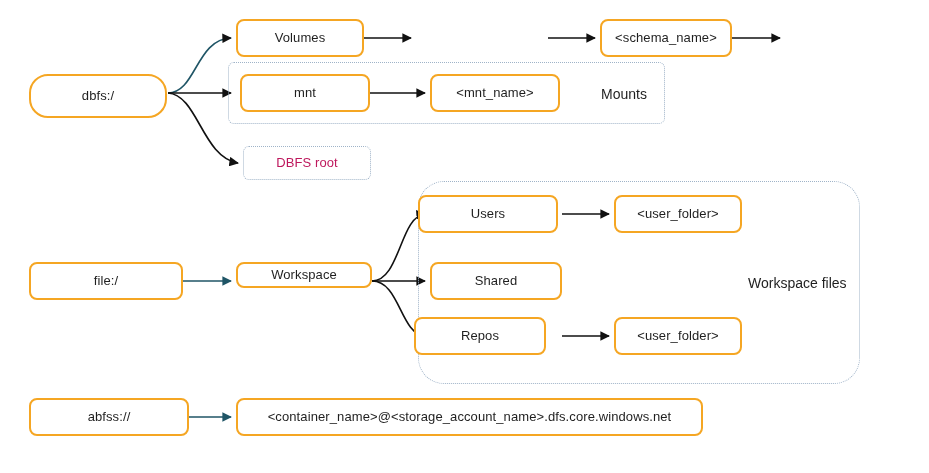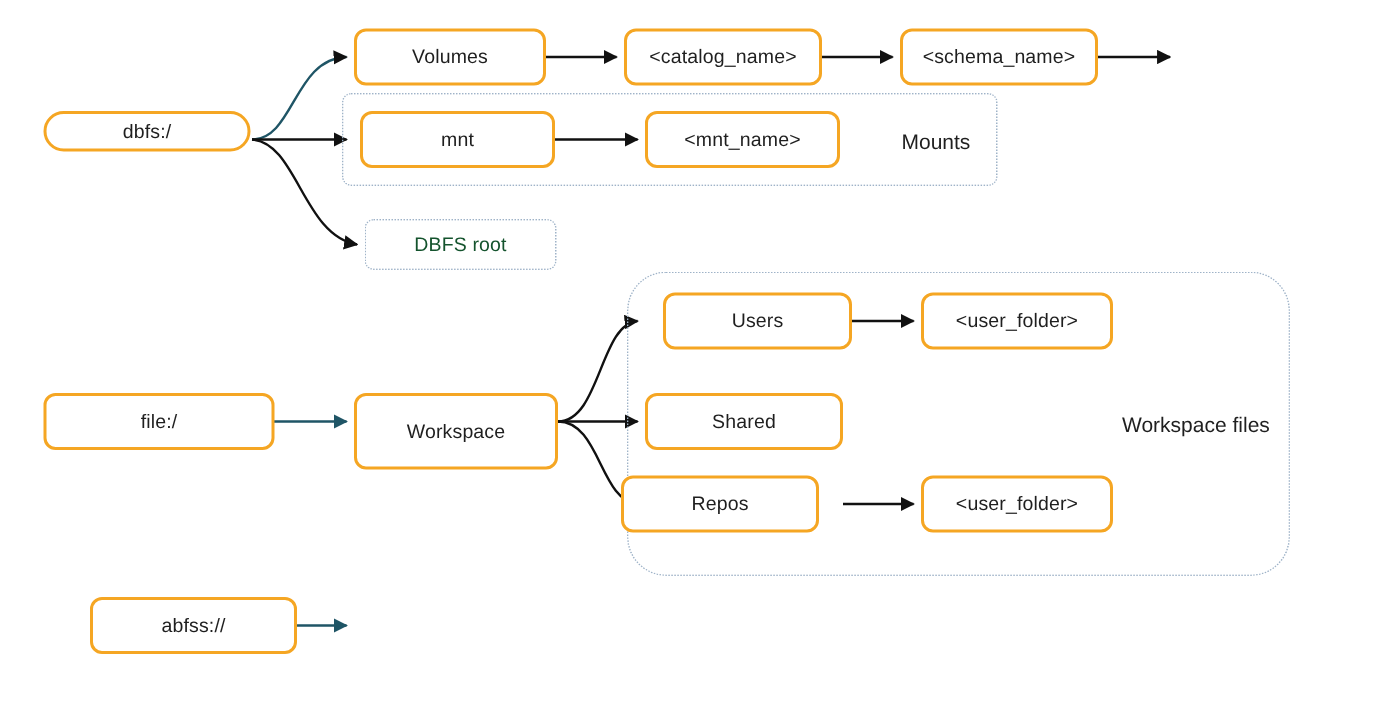--- a/index.html
+++ b/index.html
@@ -37,21 +37,21 @@
     justify-content: center;
     font-size: 13px;
     color: #1f1f1f;
     letter-spacing: 0.1px;
     line-height: 1.2;
     white-space: nowrap;
   }
   .node.dotted {
     border: 1px dotted #9FB3C8;
     border-radius: 6px;
-    color: #14532d;
+    color: #be185d;
   }
   .group {
     position: absolute;
     box-sizing: border-box;
     border: 1px dotted #9FB3C8;
     background: transparent;
   }
   .group.mounts {
     border-radius: 6px;
   }
@@ -108,45 +108,45 @@
 
     <path d="M 168 417 L 231 417" fill="none" stroke="#1F5566" stroke-width="1.6" marker-end="url(#arrow-teal)"></path>
   </svg>
 
   <div class="group mounts" style="left:228px; top:62px; width:437px; height:62px;"></div>
   <div class="group-label" style="left:601px; top:86px;">Mounts</div>
 
   <div class="group workspace-files" style="left:418px; top:181px; width:442px; height:203px;"></div>
   <div class="group-label" style="left:748px; top:275px;">Workspace files</div>
 
-  <div class="node" style="left:29px; top:74px; width:138px; height:27px;border-radius:19px;">dbfs:/</div>
+  <div class="node" style="left:29px; top:74px; width:138px; height:44px;border-radius:19px;">dbfs:/</div>
 
   <div class="node" style="left:236px; top:19px; width:128px; height:38px;">Volumes</div>
 
-  <div class="node" style="left:416px; top:19px; width:132px; height:38px;">&lt;catalog_name&gt;</div>
 
   <div class="node" style="left:600px; top:19px; width:132px; height:38px;">&lt;schema_name&gt;</div>
 
 
   <div class="node" style="left:240px; top:74px; width:130px; height:38px;">mnt</div>
 
   <div class="node" style="left:430px; top:74px; width:130px; height:38px;">&lt;mnt_name&gt;</div>
 
   <div class="node dotted" style="left:243px; top:146px; width:128px; height:34px;">DBFS root</div>
 
   <div class="node" style="left:29px; top:262px; width:154px; height:38px;">file:/</div>
 
-  <div class="node" style="left:236px; top:262px; width:136px; height:51px;">Workspace</div>
+  <div class="node" style="left:236px; top:262px; width:136px; height:26px;">Workspace</div>
 
-  <div class="node" style="left:442px; top:195px; width:126px; height:38px;">Users</div>
+  <div class="node" style="left:418px; top:195px; width:140px; height:38px;">Users</div>
 
   <div class="node" style="left:614px; top:195px; width:128px; height:38px;">&lt;user_folder&gt;</div>
 
   <div class="node" style="left:430px; top:262px; width:132px; height:38px;">Shared</div>
 
   <div class="node" style="left:414px; top:317px; width:132px; height:38px;">Repos</div>
 
   <div class="node" style="left:614px; top:317px; width:128px; height:38px;">&lt;user_folder&gt;</div>
 
-  <div class="node" style="left:29px; top:398px; width:138px; height:38px;margin-left:31px;">abfss://</div>
+  <div class="node" style="left:29px; top:398px; width:160px; height:38px;">abfss://</div>
 
+  <div class="node" style="left:236px; top:398px; width:467px; height:38px;">&lt;container_name&gt;@&lt;storage_account_name&gt;.dfs.core.windows.net</div>
 
 </div>
 
 </body></html>

